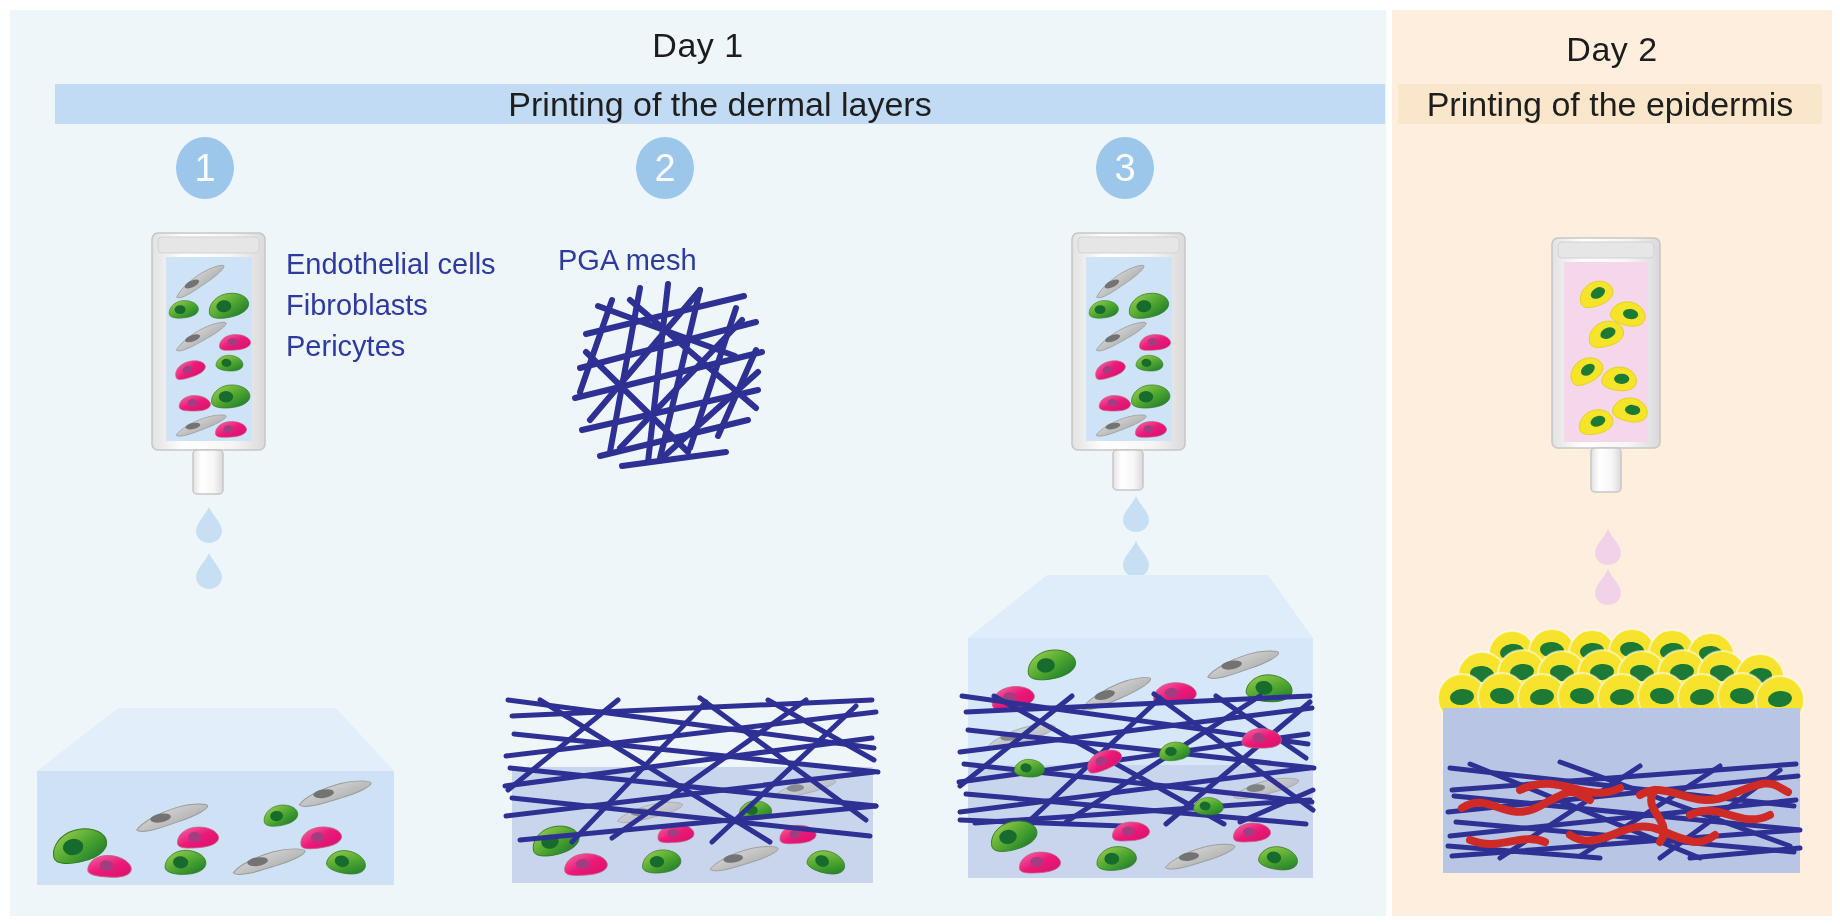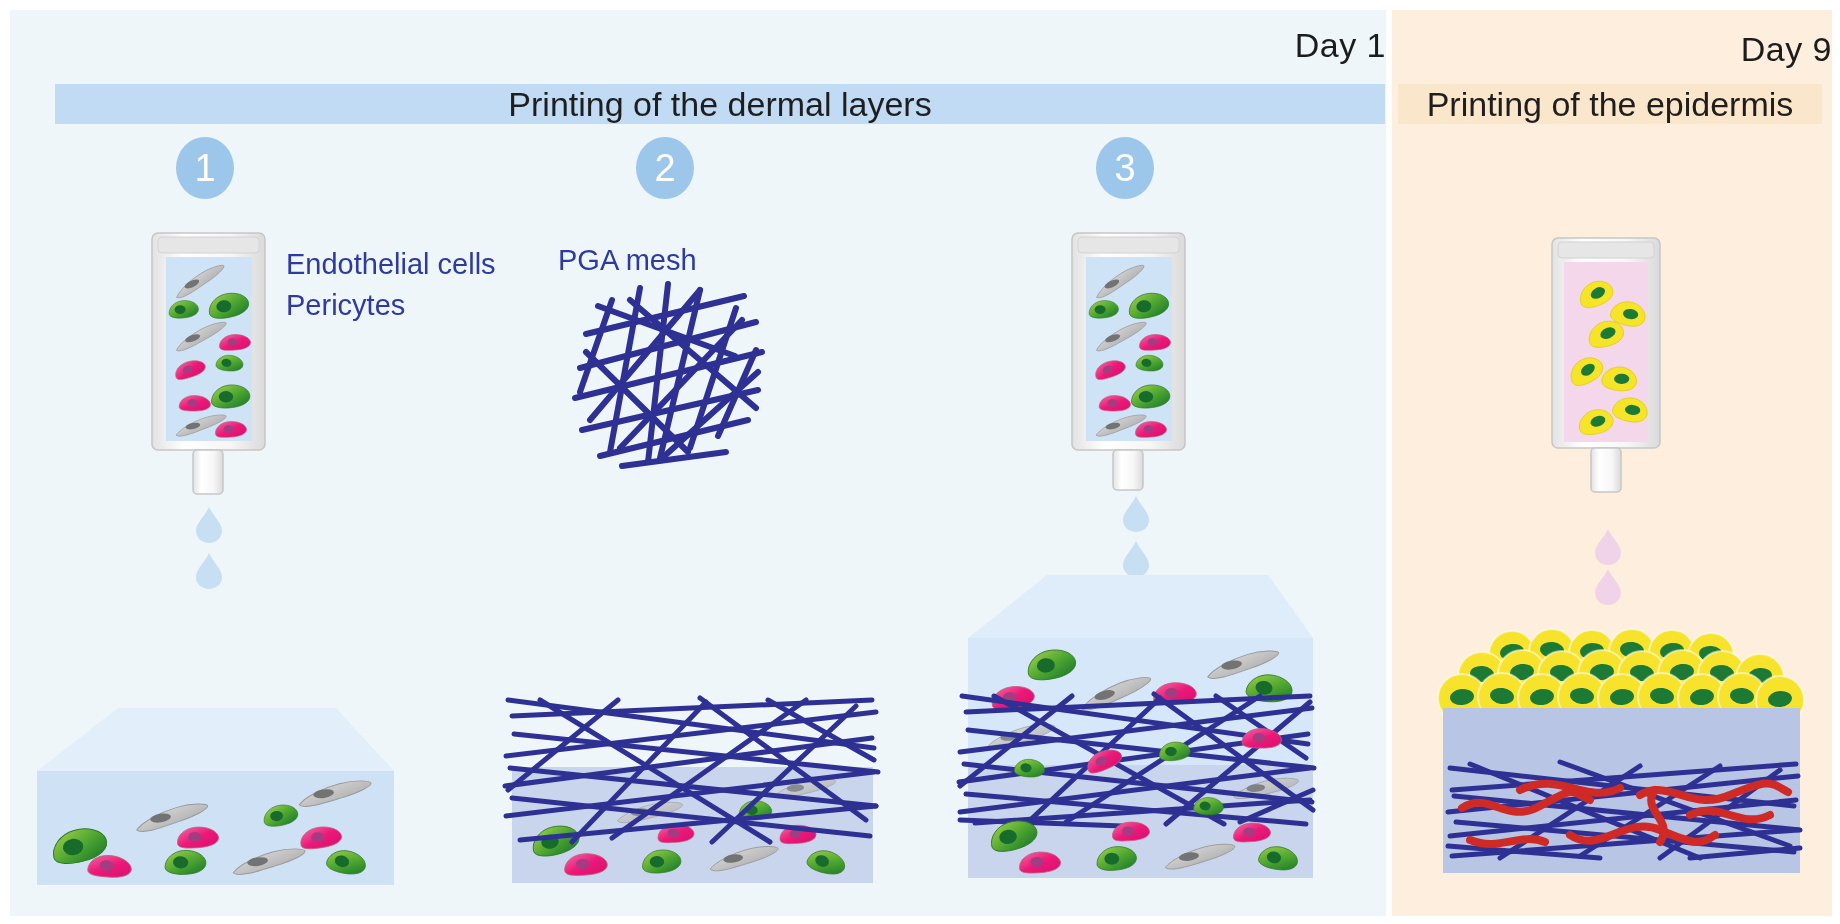--- a/index.html
+++ b/index.html
@@ -8,21 +8,21 @@
     --mesh-navy:#2e3193; --fiber-red:#cf2a26; --droplet-blue:#c6dff3; --droplet-pink:#f0d3e8;
     --bioink-blue:#cfe3f6; --bioink-pink:#f5d7eb; --gel-front:#cfe1f5; --gel-top-face:#e2eefa;
     --gel-lavender:#c9d5ec; --gel-day4:#b9c5e4; --keratinocyte-yellow:#f7e32c; --keratinocyte-nucleus:#1d7a35;
   }
   html,body{margin:0;padding:0;background:#fff;}
   .canvas{position:relative;width:1840px;height:924px;background:#ffffff;overflow:hidden;
           font-family:"Liberation Sans",sans-serif;}
   .panel{position:absolute;top:10px;height:906px;}
   .panel.day1{left:10px;width:1376px;background:var(--day1-bg);}
   .panel.day4{left:1392px;width:440px;background:var(--day4-bg);}
-  .title{position:absolute;font-size:34px;color:var(--title-text);text-align:right;letter-spacing:.5px;}
+  .title{position:absolute;font-size:34px;color:var(--title-text);text-align:center;letter-spacing:.5px;}
   .title-day1{left:10px;top:26px;width:1376px;}
   .title-day4{left:1392px;top:30px;width:440px;}
   .banner{position:absolute;top:84px;height:40px;line-height:40px;text-align:center;
           font-size:34px;color:#1e1e1e;}
   .banner-day1{left:55px;width:1330px;background:var(--day1-banner-bg);}
   .banner-day4{left:1398px;width:424px;background:var(--day4-banner-bg);}
   .badge{position:absolute;top:137px;width:58px;height:62px;border-radius:50%;
          background:var(--step-badge-bg);color:var(--step-badge-text);
          font-size:38px;line-height:62px;text-align:center;}
   .badge-1{left:176px;} .badge-2{left:636px;} .badge-3{left:1096px;}
@@ -381,20 +381,21 @@
 
   
   <div class="title title-day1">Day 1</div>
   <div class="banner banner-day1">Printing of the dermal layers</div>
   <div class="badge badge-1">1</div>
   <div class="badge badge-2">2</div>
   <div class="badge badge-3">3</div>
 
   <div class="ink-labels">
     <div>Endothelial cells</div>
+    <div>Fibroblasts</div>
     <div>Pericytes</div>
   </div>
   <div class="label-mesh">PGA mesh</div>
 
-  <div class="title title-day4">Day 9</div>
+  <div class="title title-day4">Day 2</div>
   <div class="banner banner-day4">Printing of the epidermis</div>
 
 </div>
 
 </body></html>

